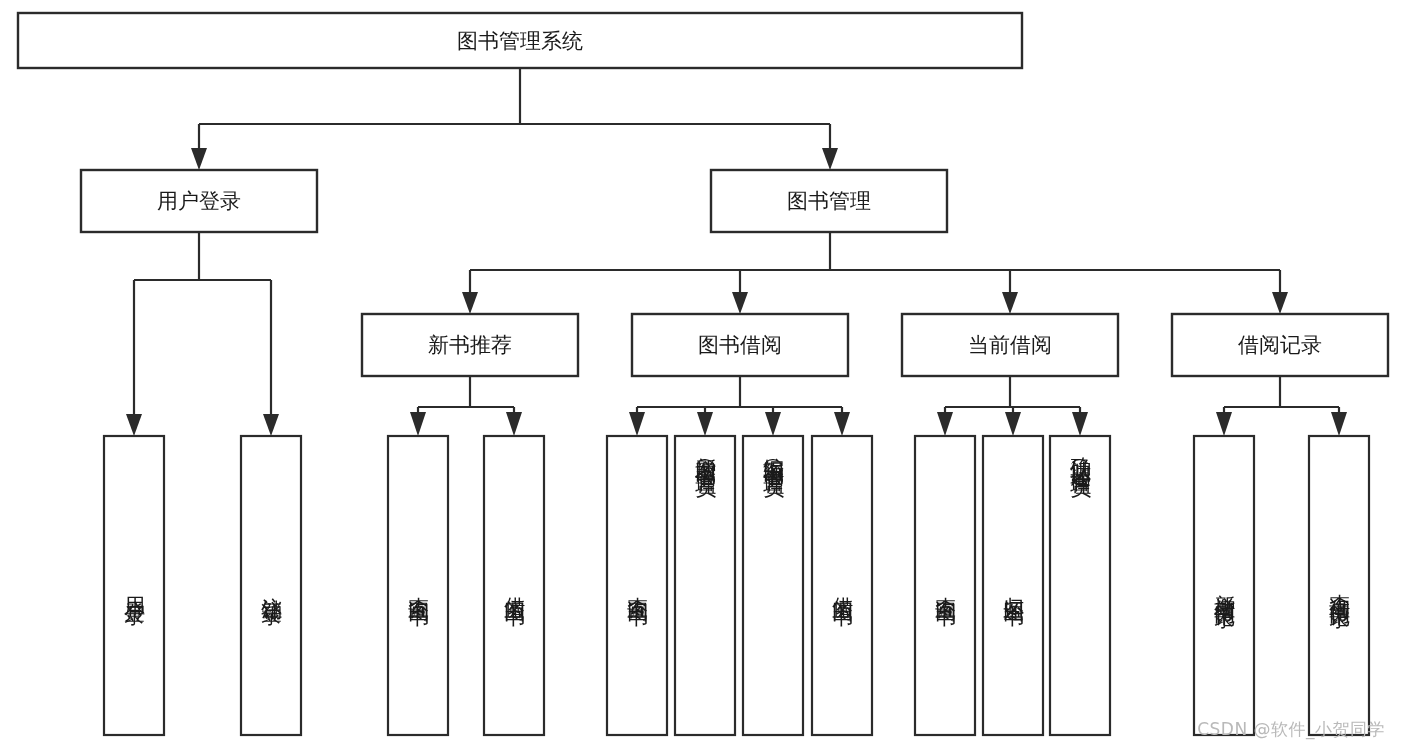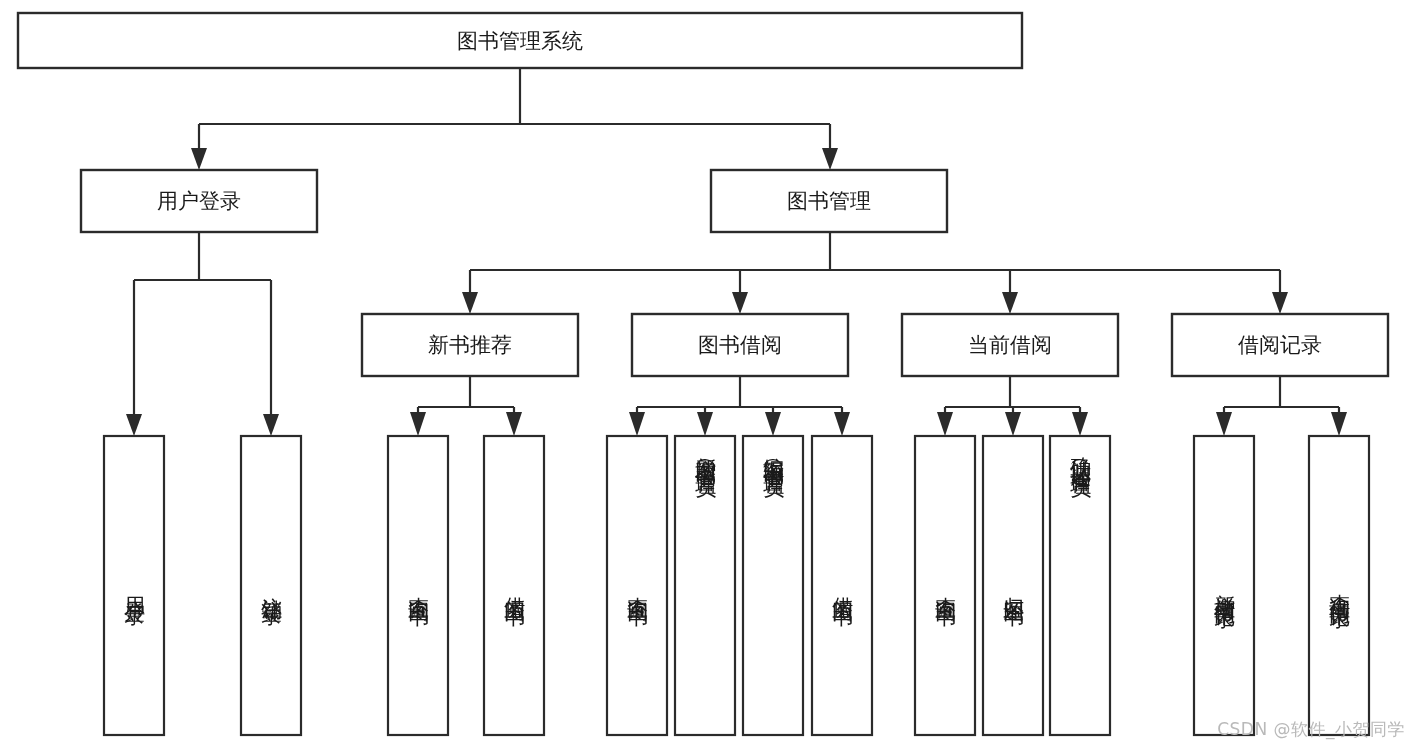--- a/index.html
+++ b/index.html
@@ -66,21 +66,21 @@
     font-family: "DejaVu Sans", "Liberation Sans", sans-serif;
     font-size: 21px;
     line-height: 1.12;
     letter-spacing: 3px;
     color: #1a1a1a;
     white-space: nowrap;
     text-align: center;
   }
   .watermark {
     position: absolute;
-    right: 0;
+    right: 20px;
     bottom: 6px;
     font-family: "DejaVu Sans", "Liberation Sans", sans-serif;
     font-size: 17px;
     color: #b9b9b9;
     white-space: nowrap;
     letter-spacing: 0.5px;
   }
 </style>
 </head>
 <body>

